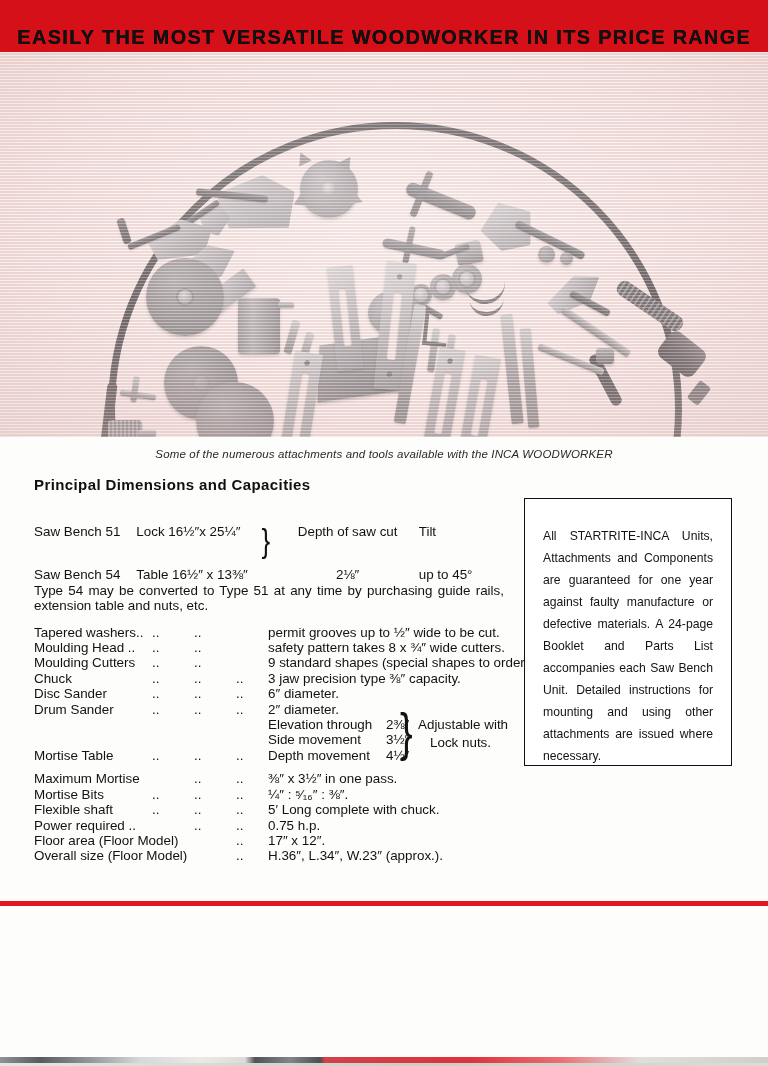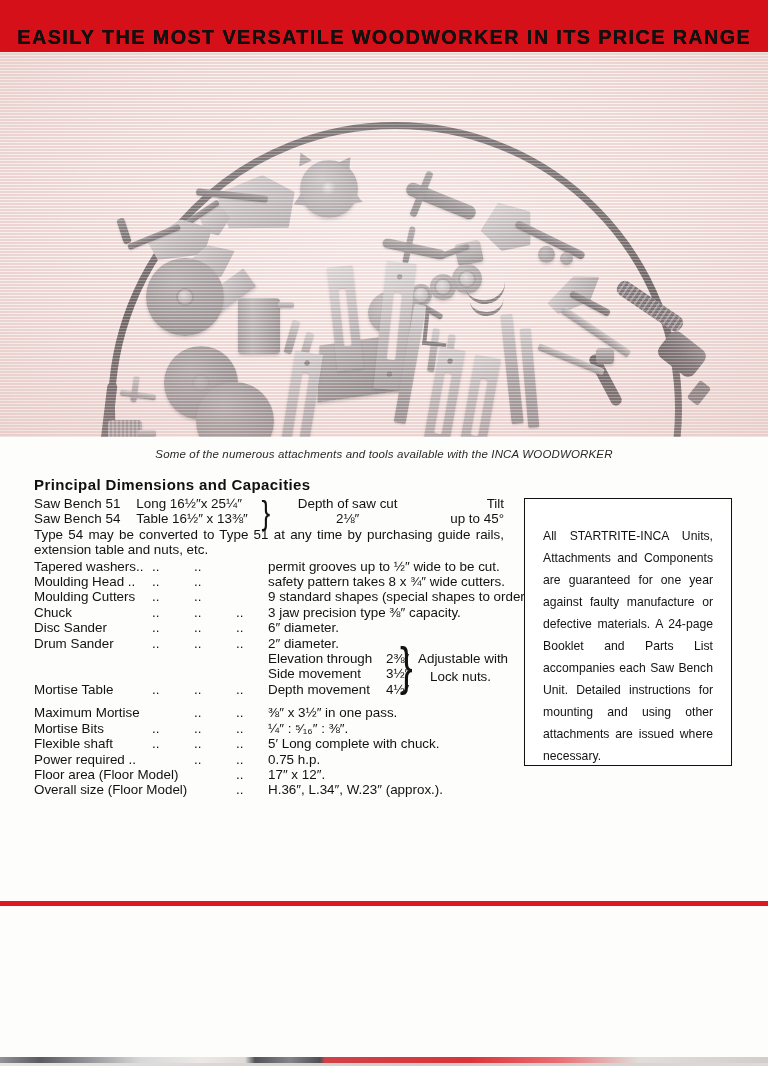--- a/index.html
+++ b/index.html
@@ -239,30 +239,30 @@
   }
   .brace-big {
     position: absolute;
     left: 0; top: -8px;
     font-size: 26px;
     line-height: 26px;
     transform: scaleY(1.25);
     color: #121212;
   }
   .bench-depth { width: 150px; text-align: center; }
-  .bench-tilt { width: 90px; text-align: right; }
+  .bench-tilt { width: 90px; text-align: left; margin-top: 28px; }
   .convert-note {
     width: 470px;
     text-align: justify;
     margin-top: 0px;
   }
 
   table.specs {
     border-collapse: collapse;
-    margin-top: 1px;
+    margin-top: 11px;
     font-size: 13.4px;
     color: #121212;
   }
   table.specs td { padding: 0; line-height: 15.4px; vertical-align: baseline; white-space: nowrap; }
   td.lbl { width: 118px; }
   td.d1 { width: 42px; }
   td.d2 { width: 42px; }
   td.d3 { width: 32px; }
   td.val { padding-left: 2px; }
   tr.gap td { height: 8px; line-height: 8px; font-size: 0; }
@@ -484,21 +484,21 @@
   <div class="caption">Some of the numerous attachments and tools available with the INCA WOODWORKER</div>
 
   <div class="spec-wrap">
     <div class="spec-title">Principal Dimensions and Capacities</div>
 
     <div class="spec-body">
 
       <div class="bench-grid">
         <div class="bench-row">
           <span class="bench-name">Saw Bench 51</span>
-          <span class="bench-table">Long 16½″x 25¼″</span>
+          <span class="bench-table">Lock 16½″x 25¼″</span>
           <span class="brace-col">
               <span class="brace-big">}</span>
             </span>
           <span class="bench-depth">Depth of saw cut</span>
           <span class="bench-tilt">Tilt</span>
         </div>
         <div class="bench-row">
           <span class="bench-name">Saw Bench 54</span>
           <span class="bench-table">Table 16½″ x 13⅜″</span>
           <span class="brace-col"></span>

